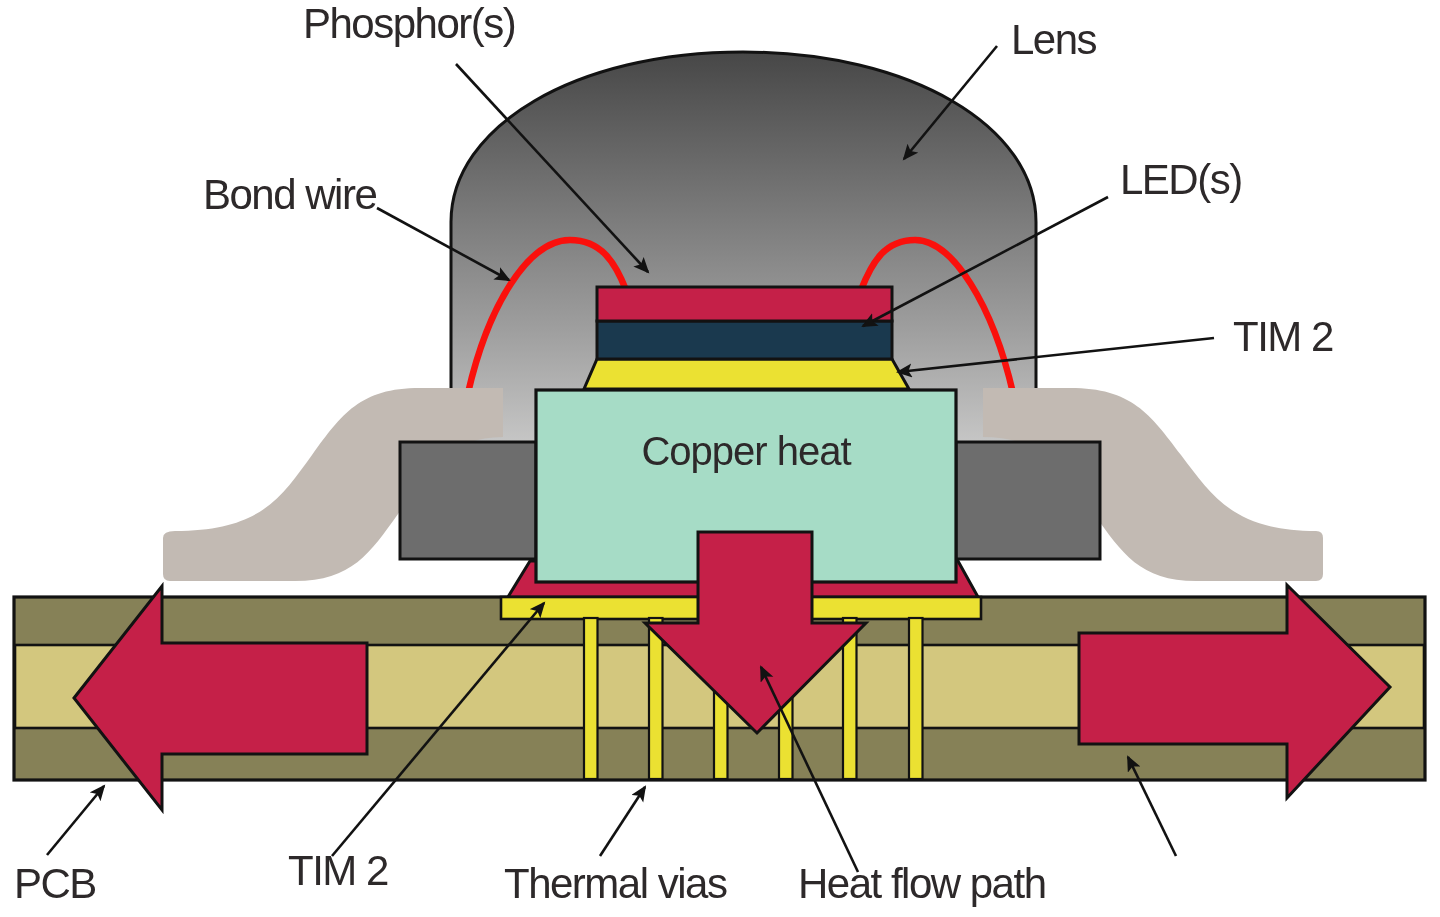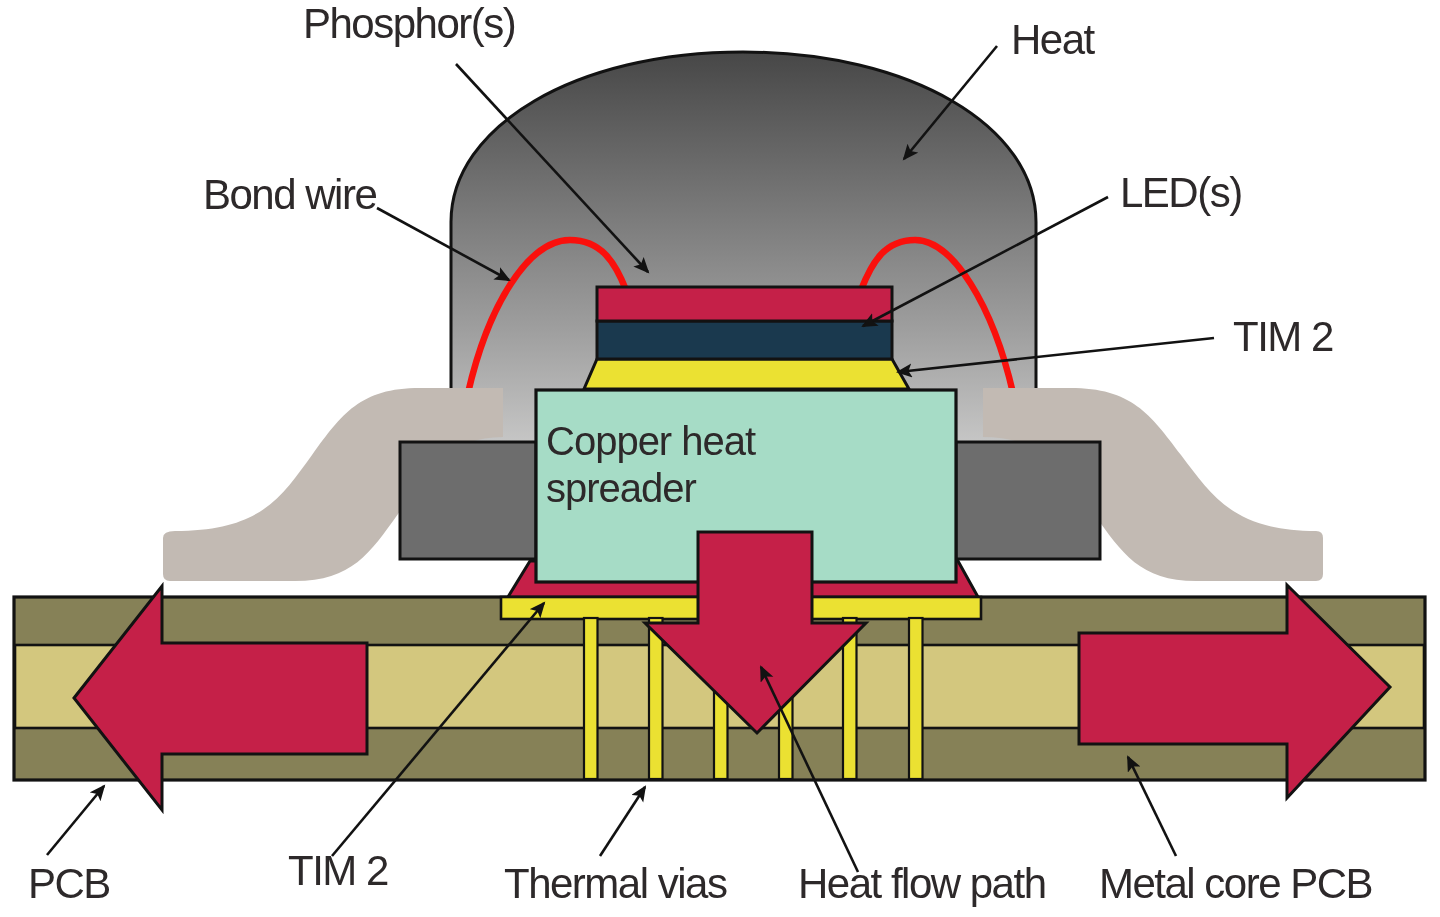--- a/index.html
+++ b/index.html
@@ -6,21 +6,21 @@
   #canvas{
     position:relative;width:1440px;height:917px;background:#ffffff;
     overflow:hidden;font-family:"Liberation Sans", sans-serif;
   }
   #shapes{position:absolute;left:0;top:0;}
   .lbl{
     position:absolute;font:42px/1 "Liberation Sans", sans-serif;
     letter-spacing:-1.5px;color:var(--text,#2d292a);white-space:nowrap;
   }
   .spreader-text{
-    position:absolute;left:546px;top:418px;width:400px;
+    position:absolute;left:546px;top:428px;width:400px;text-align:center;
     font:40px/1.18 "Liberation Sans", sans-serif;letter-spacing:-1px;
     color:var(--text,#2d292a);
   }
 </style>
 </head>
 <body>
 
 <div id="canvas">
 
   <svg id="shapes" width="1440" height="917" viewBox="0 0 1440 917">
@@ -83,28 +83,26 @@
       <line x1="1214" y1="338" x2="898" y2="372" marker-end="url(#ah)"></line>
       <line x1="47" y1="855" x2="104" y2="786" marker-end="url(#ah)"></line>
       <line x1="332" y1="856" x2="544" y2="603" marker-end="url(#ah)"></line>
       <line x1="600" y1="856" x2="645" y2="787" marker-end="url(#ah)"></line>
       <line x1="858" y1="872" x2="761" y2="667" marker-end="url(#ah)"></line>
       <line x1="1176" y1="856" x2="1128" y2="757" marker-end="url(#ah)"></line>
     </g>
   </svg>
 
   <div class="lbl" style="left:303px;top:3px">Phosphor(s)</div>
-  <div class="lbl" style="left:1011px;top:19px">Heat</div>
+  <div class="lbl" style="left:1011px;top:19px">Lens</div>
   <div class="lbl" style="left:203px;top:174px">Bond wire</div>
-  <div class="lbl" style="left:1120px;top:172px">LED(s)</div>
+  <div class="lbl" style="left:1120px;top:159px">LED(s)</div>
   <div class="lbl" style="left:1233px;top:316px">TIM 2</div>
-  <div class="lbl" style="left:28px;top:863px">PCB</div>
+  <div class="lbl" style="left:14px;top:863px">PCB</div>
   <div class="lbl" style="left:288px;top:850px">TIM 2</div>
   <div class="lbl" style="left:504px;top:863px">Thermal vias</div>
   <div class="lbl" style="left:798px;top:863px">Heat flow path</div>
-  <div class="lbl" style="left:1099px;top:863px">Metal core PCB</div>
 
   <div class="spreader-text">
     <span>Copper heat</span><br>
-    <span>spreader</span>
   </div>
 
 </div>
 
 </body></html>

